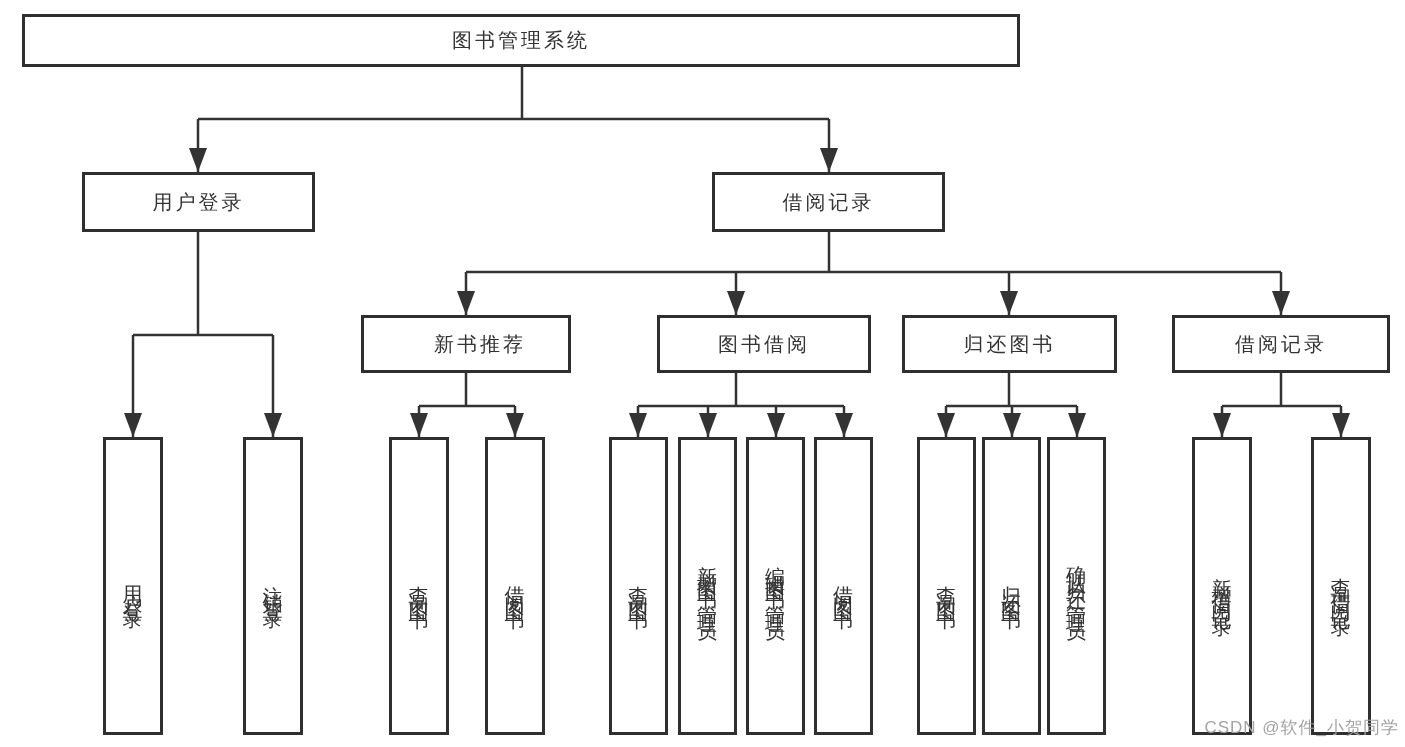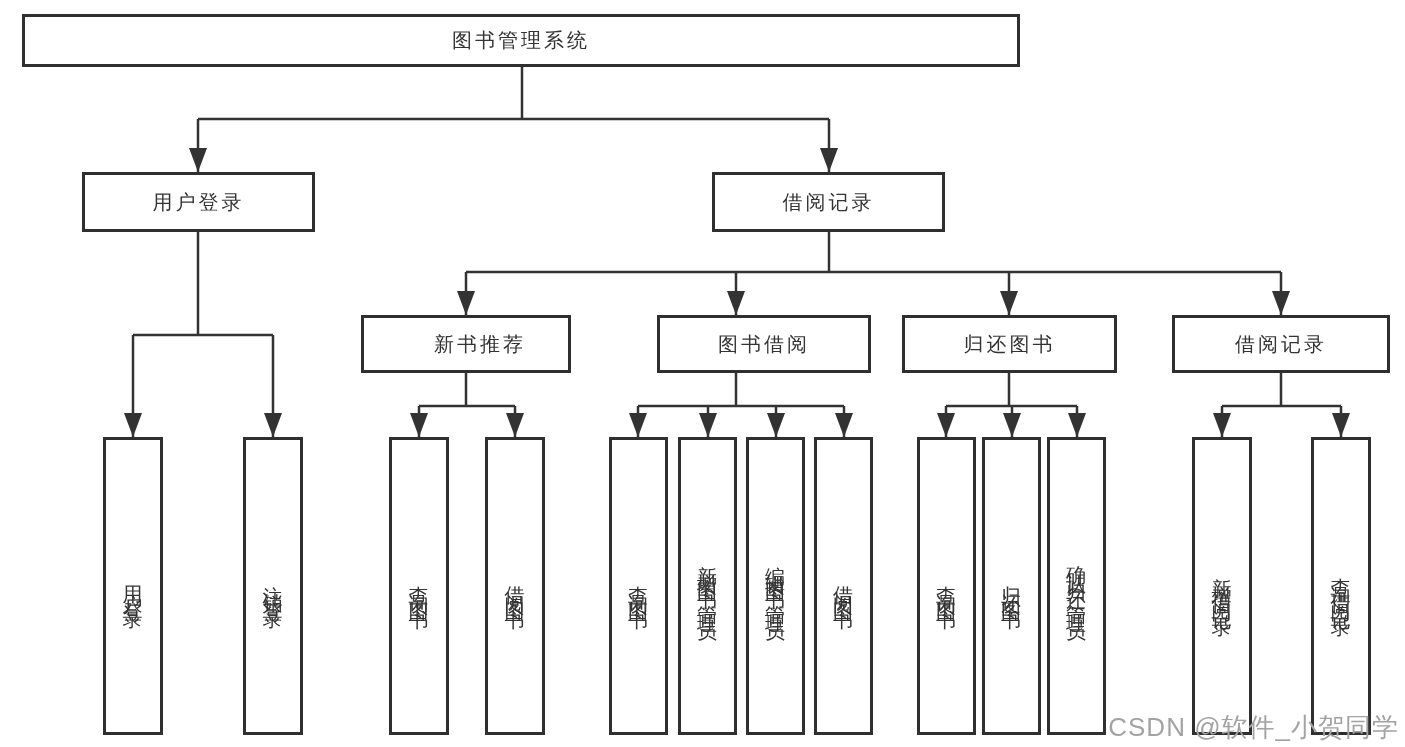--- a/index.html
+++ b/index.html
@@ -26,22 +26,22 @@
     position:absolute;top:437px;height:298px;background:var(--box-fill);
     border:3px solid var(--box-border);
     display:flex;align-items:center;justify-content:center;
   }
   .vbox .vtext{
     writing-mode:vertical-rl;text-orientation:mixed;
     color:var(--text);font-size:20px;letter-spacing:8px;line-height:1;
     max-height:286px;
   }
   .watermark{
-    position:absolute;right:6px;bottom:2px;
-    color:var(--watermark);font-size:26px;letter-spacing:1px;white-space:nowrap;text-align:center;
+    position:absolute;right:6px;bottom:8px;
+    color:var(--watermark);font-size:17px;letter-spacing:1px;white-space:nowrap;text-align:center;
   }
 </style>
 </head>
 <body>
 
 <div class="stage">
 
   <svg class="connectors" viewBox="0 0 1405 747" xmlns="http://www.w3.org/2000/svg">
     <defs>
       <marker id="arrow" viewBox="0 0 24 18" refX="24" refY="9" markerWidth="24" markerHeight="18" markerUnits="userSpaceOnUse" orient="auto">

